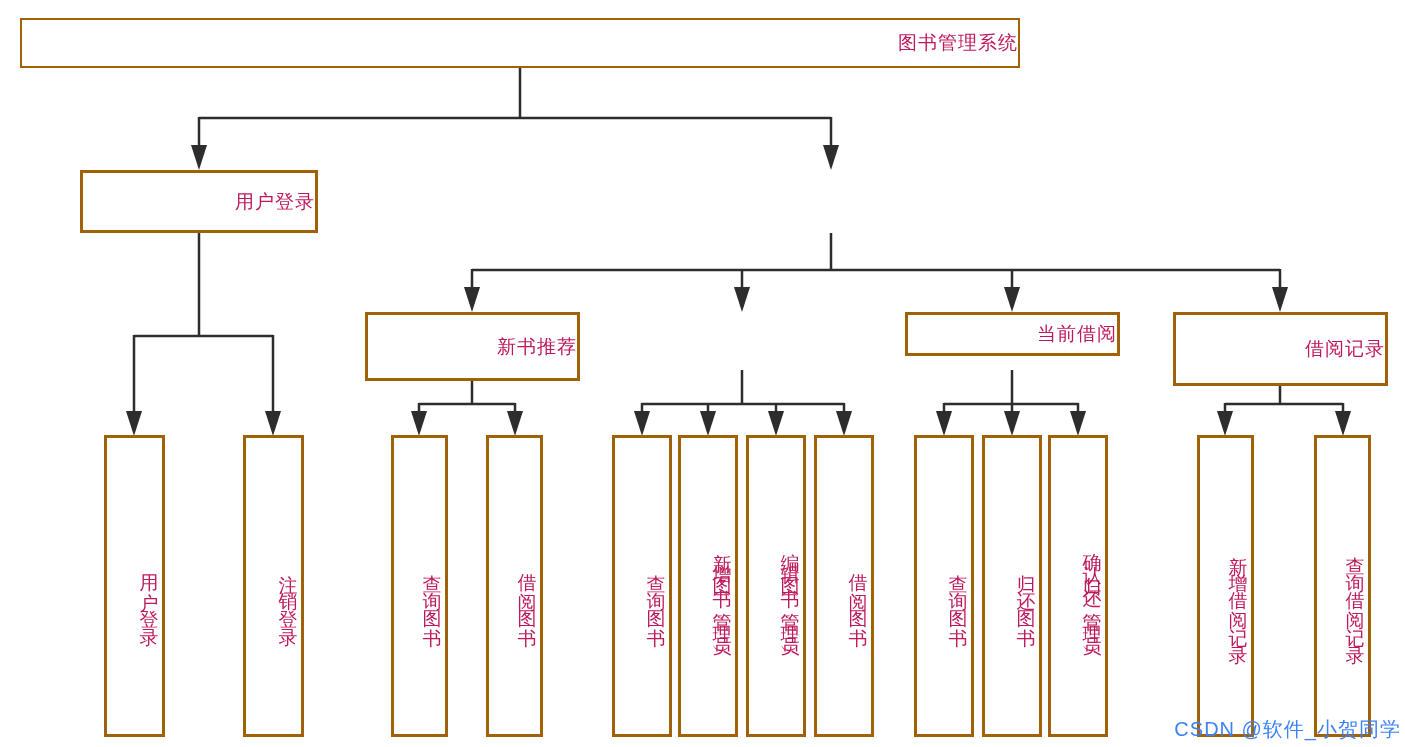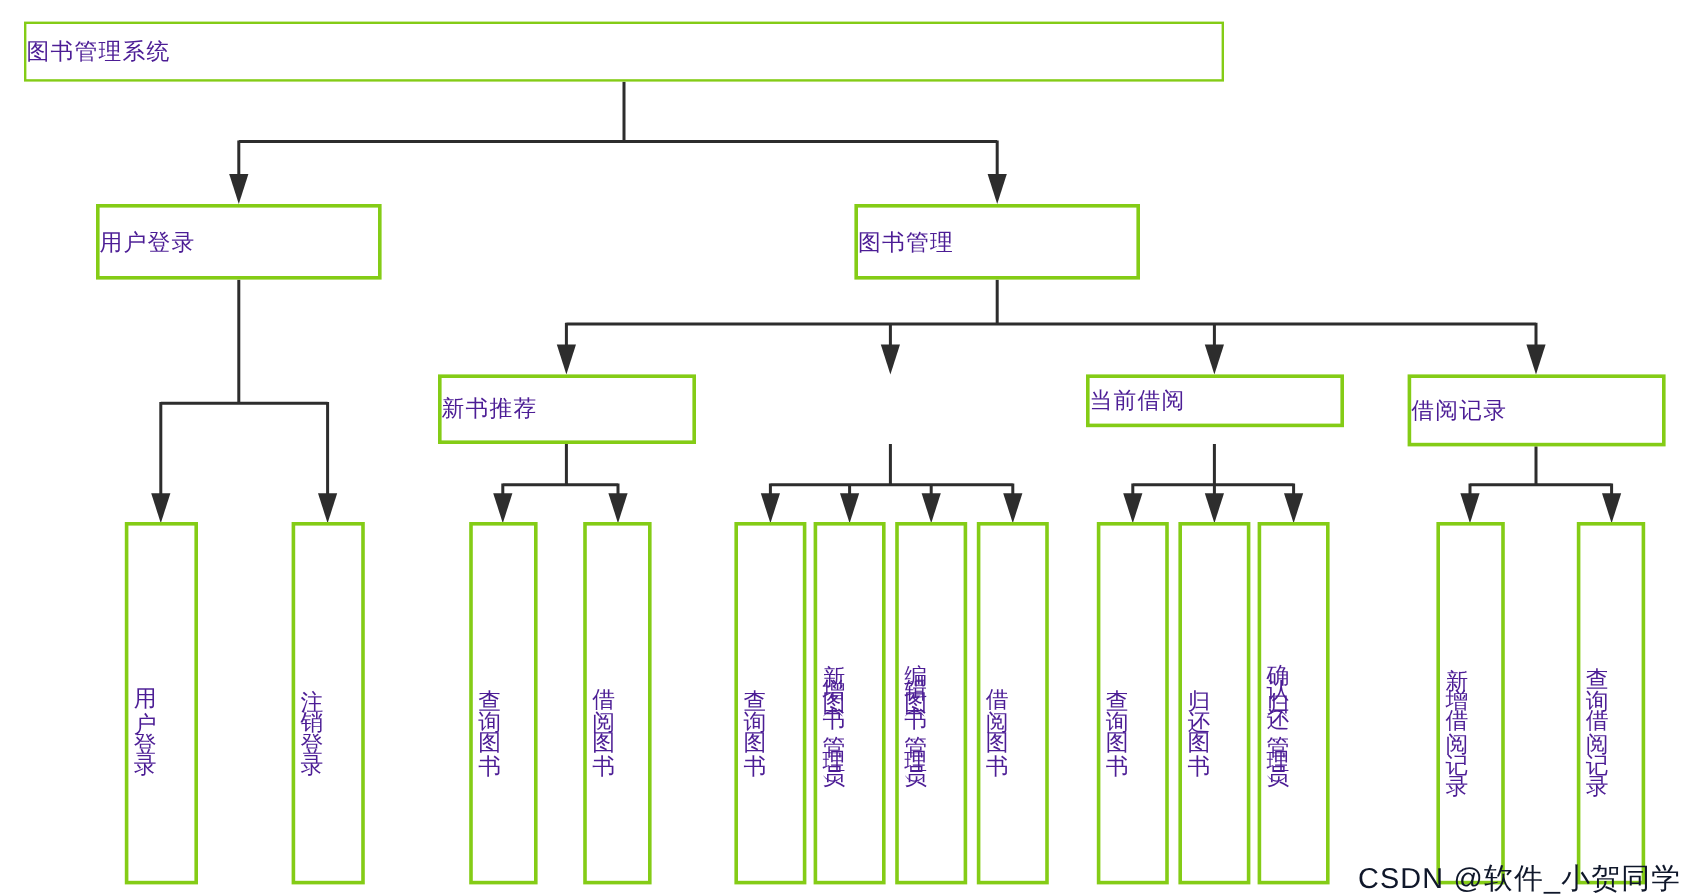--- a/index.html
+++ b/index.html
@@ -14,25 +14,25 @@
   }
   .lines {
     position: absolute;
     left: 0; top: 0;
     width: 1405px; height: 747px;
     z-index: 1;
   }
   .node {
     position: absolute;
     background: #ffffff;
-    border: 3px solid #84cc16;
+    border: 3px solid #a16207;
     display: flex;
     align-items: center;
-    justify-content: flex-start;
-    color: #4c1d95;
+    justify-content: flex-end;
+    color: #be185d;
     z-index: 2;
   }
   .node.root { border-width: 2px; }
   .hlabel {
     font-size: 19px;
     letter-spacing: 1px;
     white-space: nowrap;
   }
   .vlabel {
     writing-mode: vertical-rl;
@@ -42,23 +42,23 @@
     white-space: nowrap;
   }
   .vlabel.tight {
     letter-spacing: 12px;
     margin-bottom: -12px;
   }
   .watermark {
     position: absolute;
     top: 716px;
     right: 4px;
-    font-size: 24px;
+    font-size: 20px;
     letter-spacing: 1px;
-    color: #0f172a;
+    color: #3b82f6;
     z-index: 3;
     white-space: nowrap;
   }
 </style>
 </head>
 <body>
 
 <div class="canvas">
 
   <svg class="lines" viewBox="0 0 1405 747" xmlns="http://www.w3.org/2000/svg">
@@ -94,31 +94,28 @@
     </g>
   </svg>
 
   <div class="node root" style="left:20px;top:18px;width:1000px;height:50px">
     <span class="hlabel">图书管理系统</span>
   </div>
 
   <div class="node" style="left:80px;top:170px;width:238px;height:63px">
     <span class="hlabel">用户登录</span>
   </div>
-  <div class="node" style="left:712px;top:170px;width:238px;height:63px">
-    <span class="hlabel">图书管理</span>
-  </div>
 
-  <div class="node" style="left:365px;top:312px;width:215px;height:58px">
+  <div class="node" style="left:365px;top:312px;width:215px;height:69px">
     <span class="hlabel">新书推荐</span>
   </div>
   <div class="node" style="left:905px;top:312px;width:215px;height:44px">
     <span class="hlabel">当前借阅</span>
   </div>
-  <div class="node" style="left:1173px;top:312px;width:215px;height:60px">
+  <div class="node" style="left:1173px;top:312px;width:215px;height:74px">
     <span class="hlabel">借阅记录</span>
   </div>
 
   <div class="node" style="left:104px;top:435px;width:61px;height:302px">
     <span class="vlabel">用户登录</span>
   </div>
   <div class="node" style="left:243px;top:435px;width:61px;height:302px">
     <span class="vlabel">注销登录</span>
   </div>
 

